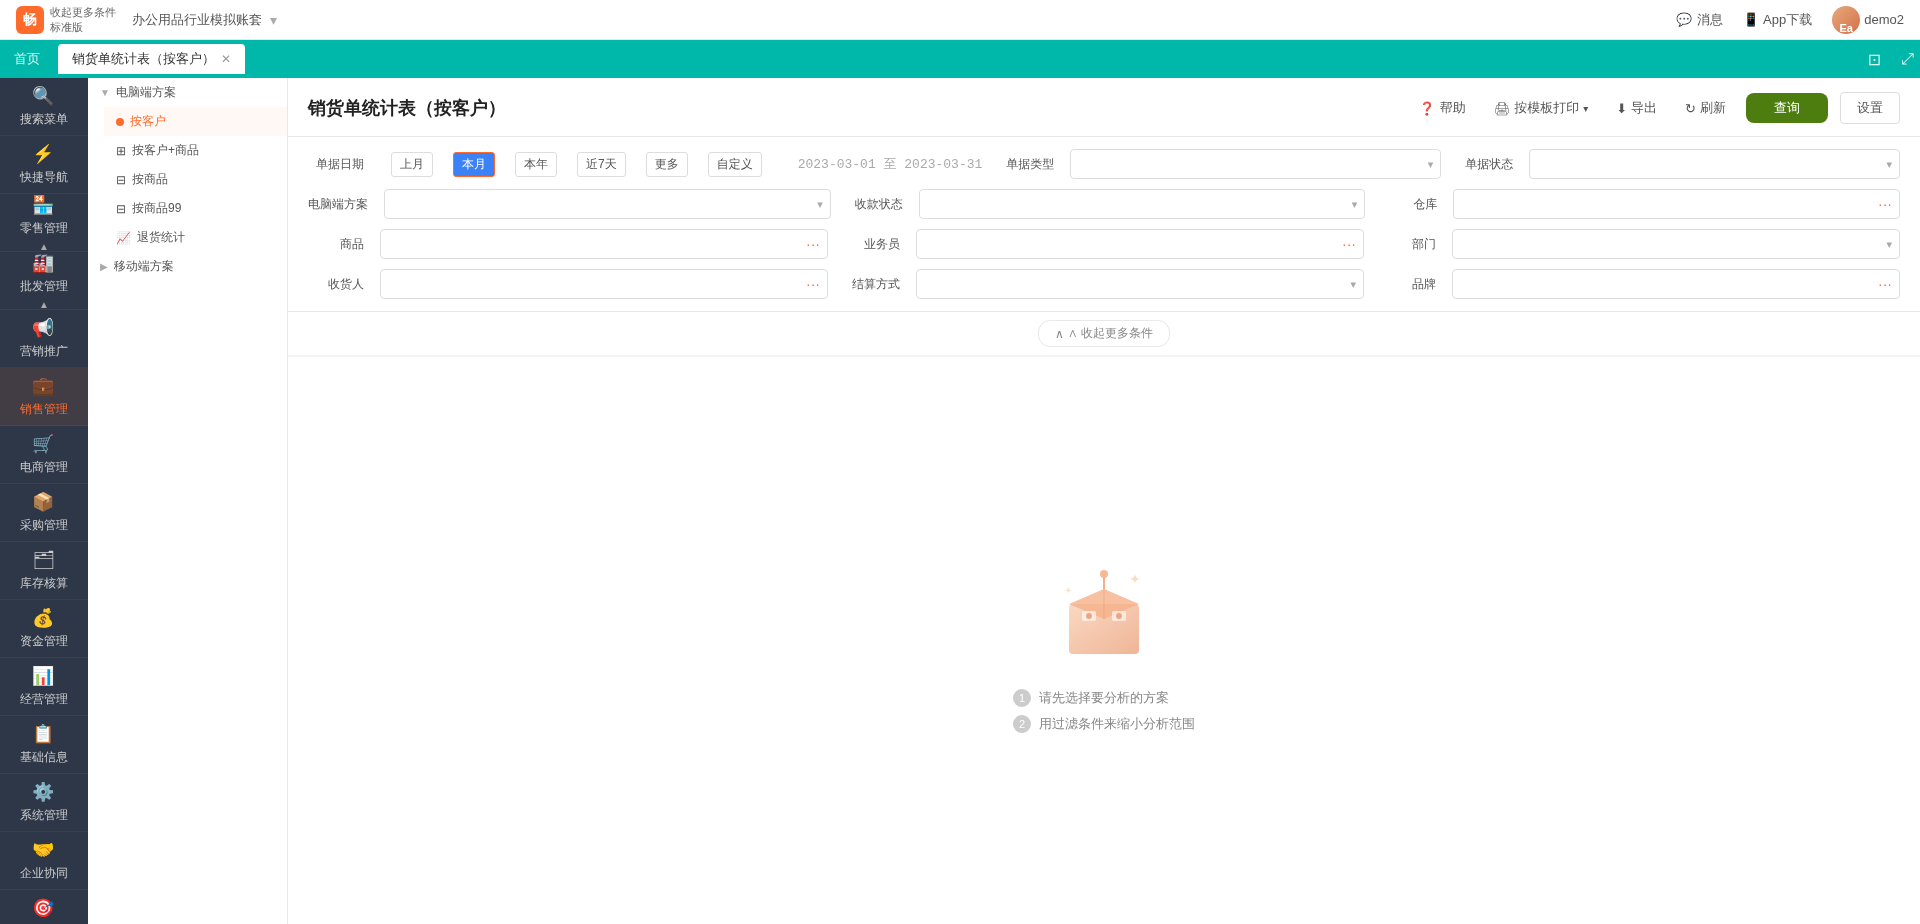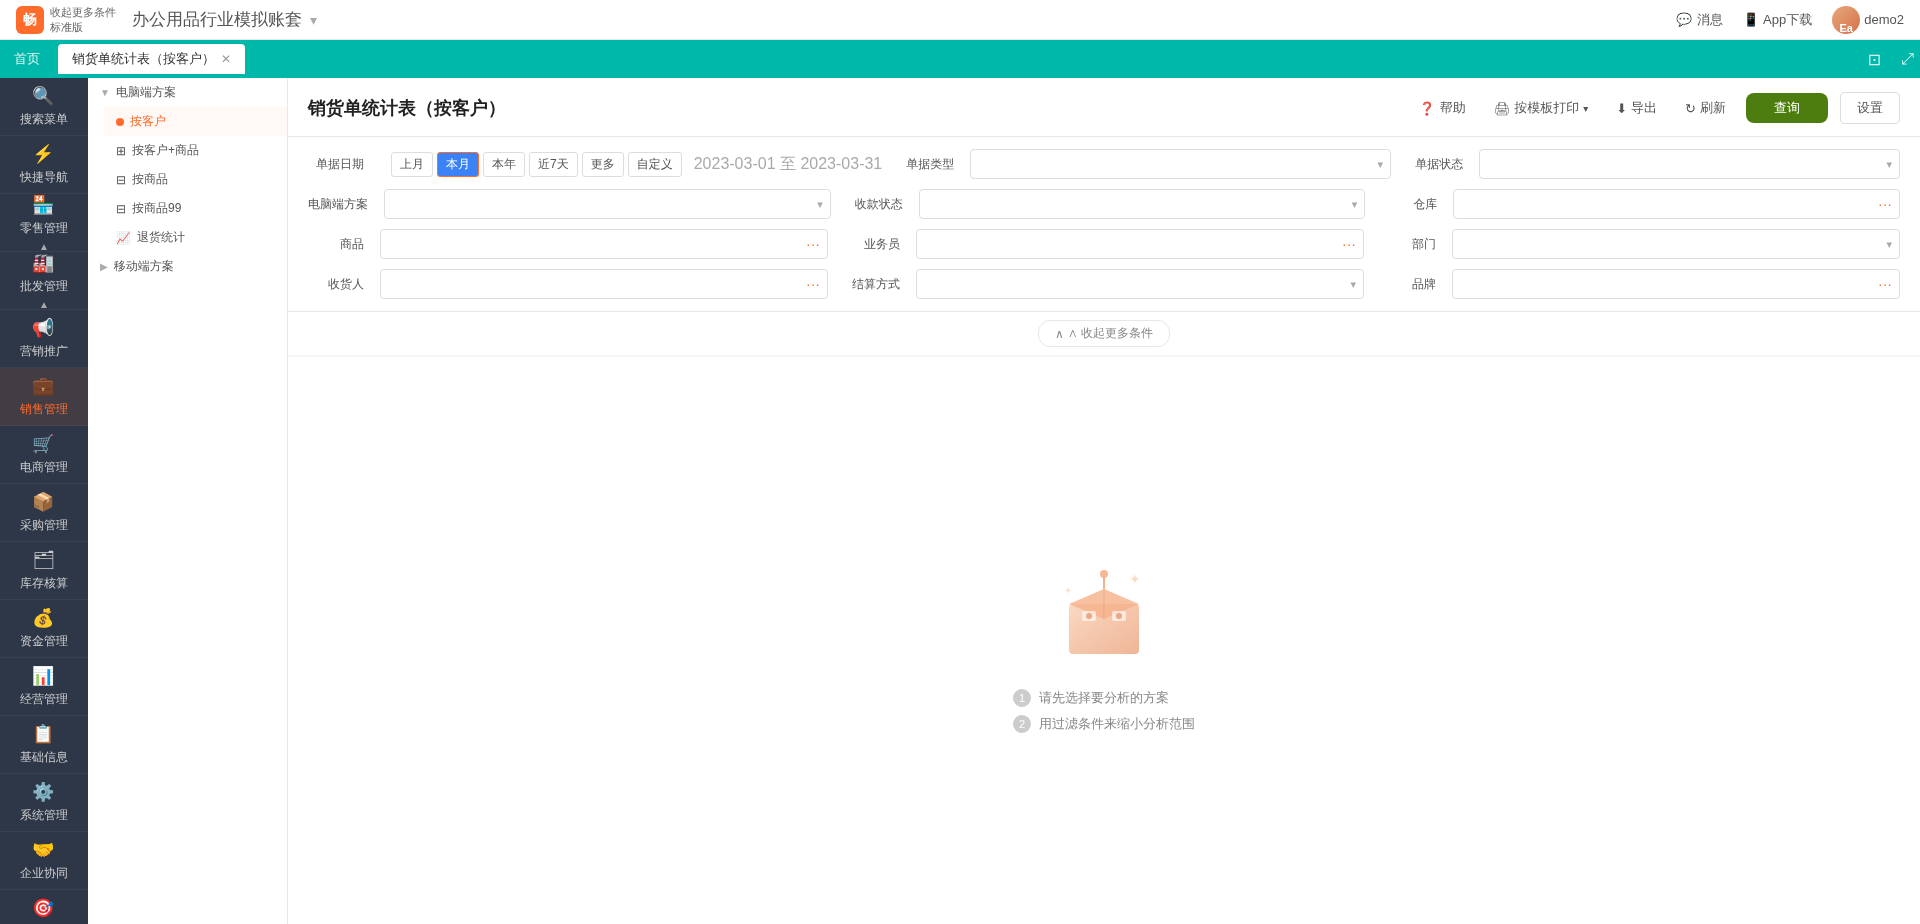--- a/index.html
+++ b/index.html
@@ -32,21 +32,21 @@
       background: #ff6b2b;
       border-radius: 6px;
       display: flex;
       align-items: center;
       justify-content: center;
       color: white;
       font-size: 14px;
       font-weight: bold;
     }
     .logo-text { font-size: 11px; color: #666; line-height: 1.3; }
-    .app-title { font-size: 17px; color: #555; margin-left: 8px; }
+    .app-title { font-size: 13px; color: #555; margin-left: 8px; }
     .top-header-right {
       display: flex;
       align-items: center;
       gap: 20px;
     }
     .header-action {
       display: flex;
       align-items: center;
       gap: 4px;
       color: #555;
@@ -310,40 +310,41 @@
       color: #ff6b2b;
       cursor: pointer;
       font-size: 14px;
       white-space: nowrap;
     }
 
     
     .date-filter {
       display: flex;
       align-items: center;
-      gap: 4px;
+      gap: 20px;
       flex: 1;
       padding-left: 11px;
     }
     .date-btn {
       padding: 3px 8px;
       border: 1px solid #ddd;
       border-radius: 3px;
       font-size: 12px;
       cursor: pointer;
       color: #555;
       background: #fff;
       white-space: nowrap;
     }
     .date-btn.active { background: #3b82f6; color: #fff; border-color: #ff6b2b; }
     .date-range {
-      font-size: 16px;
+      font-size: 13px;
       color: #aaa;
-      margin-left: 8px;
+      margin-left: 16px;
       white-space: nowrap;
+      font-family: Liberation Mono, monospace;
     }
 
     
     .collapse-row {
       display: flex;
       justify-content: center;
       padding: 8px 0;
       background: #fff;
     }
     .collapse-btn {

